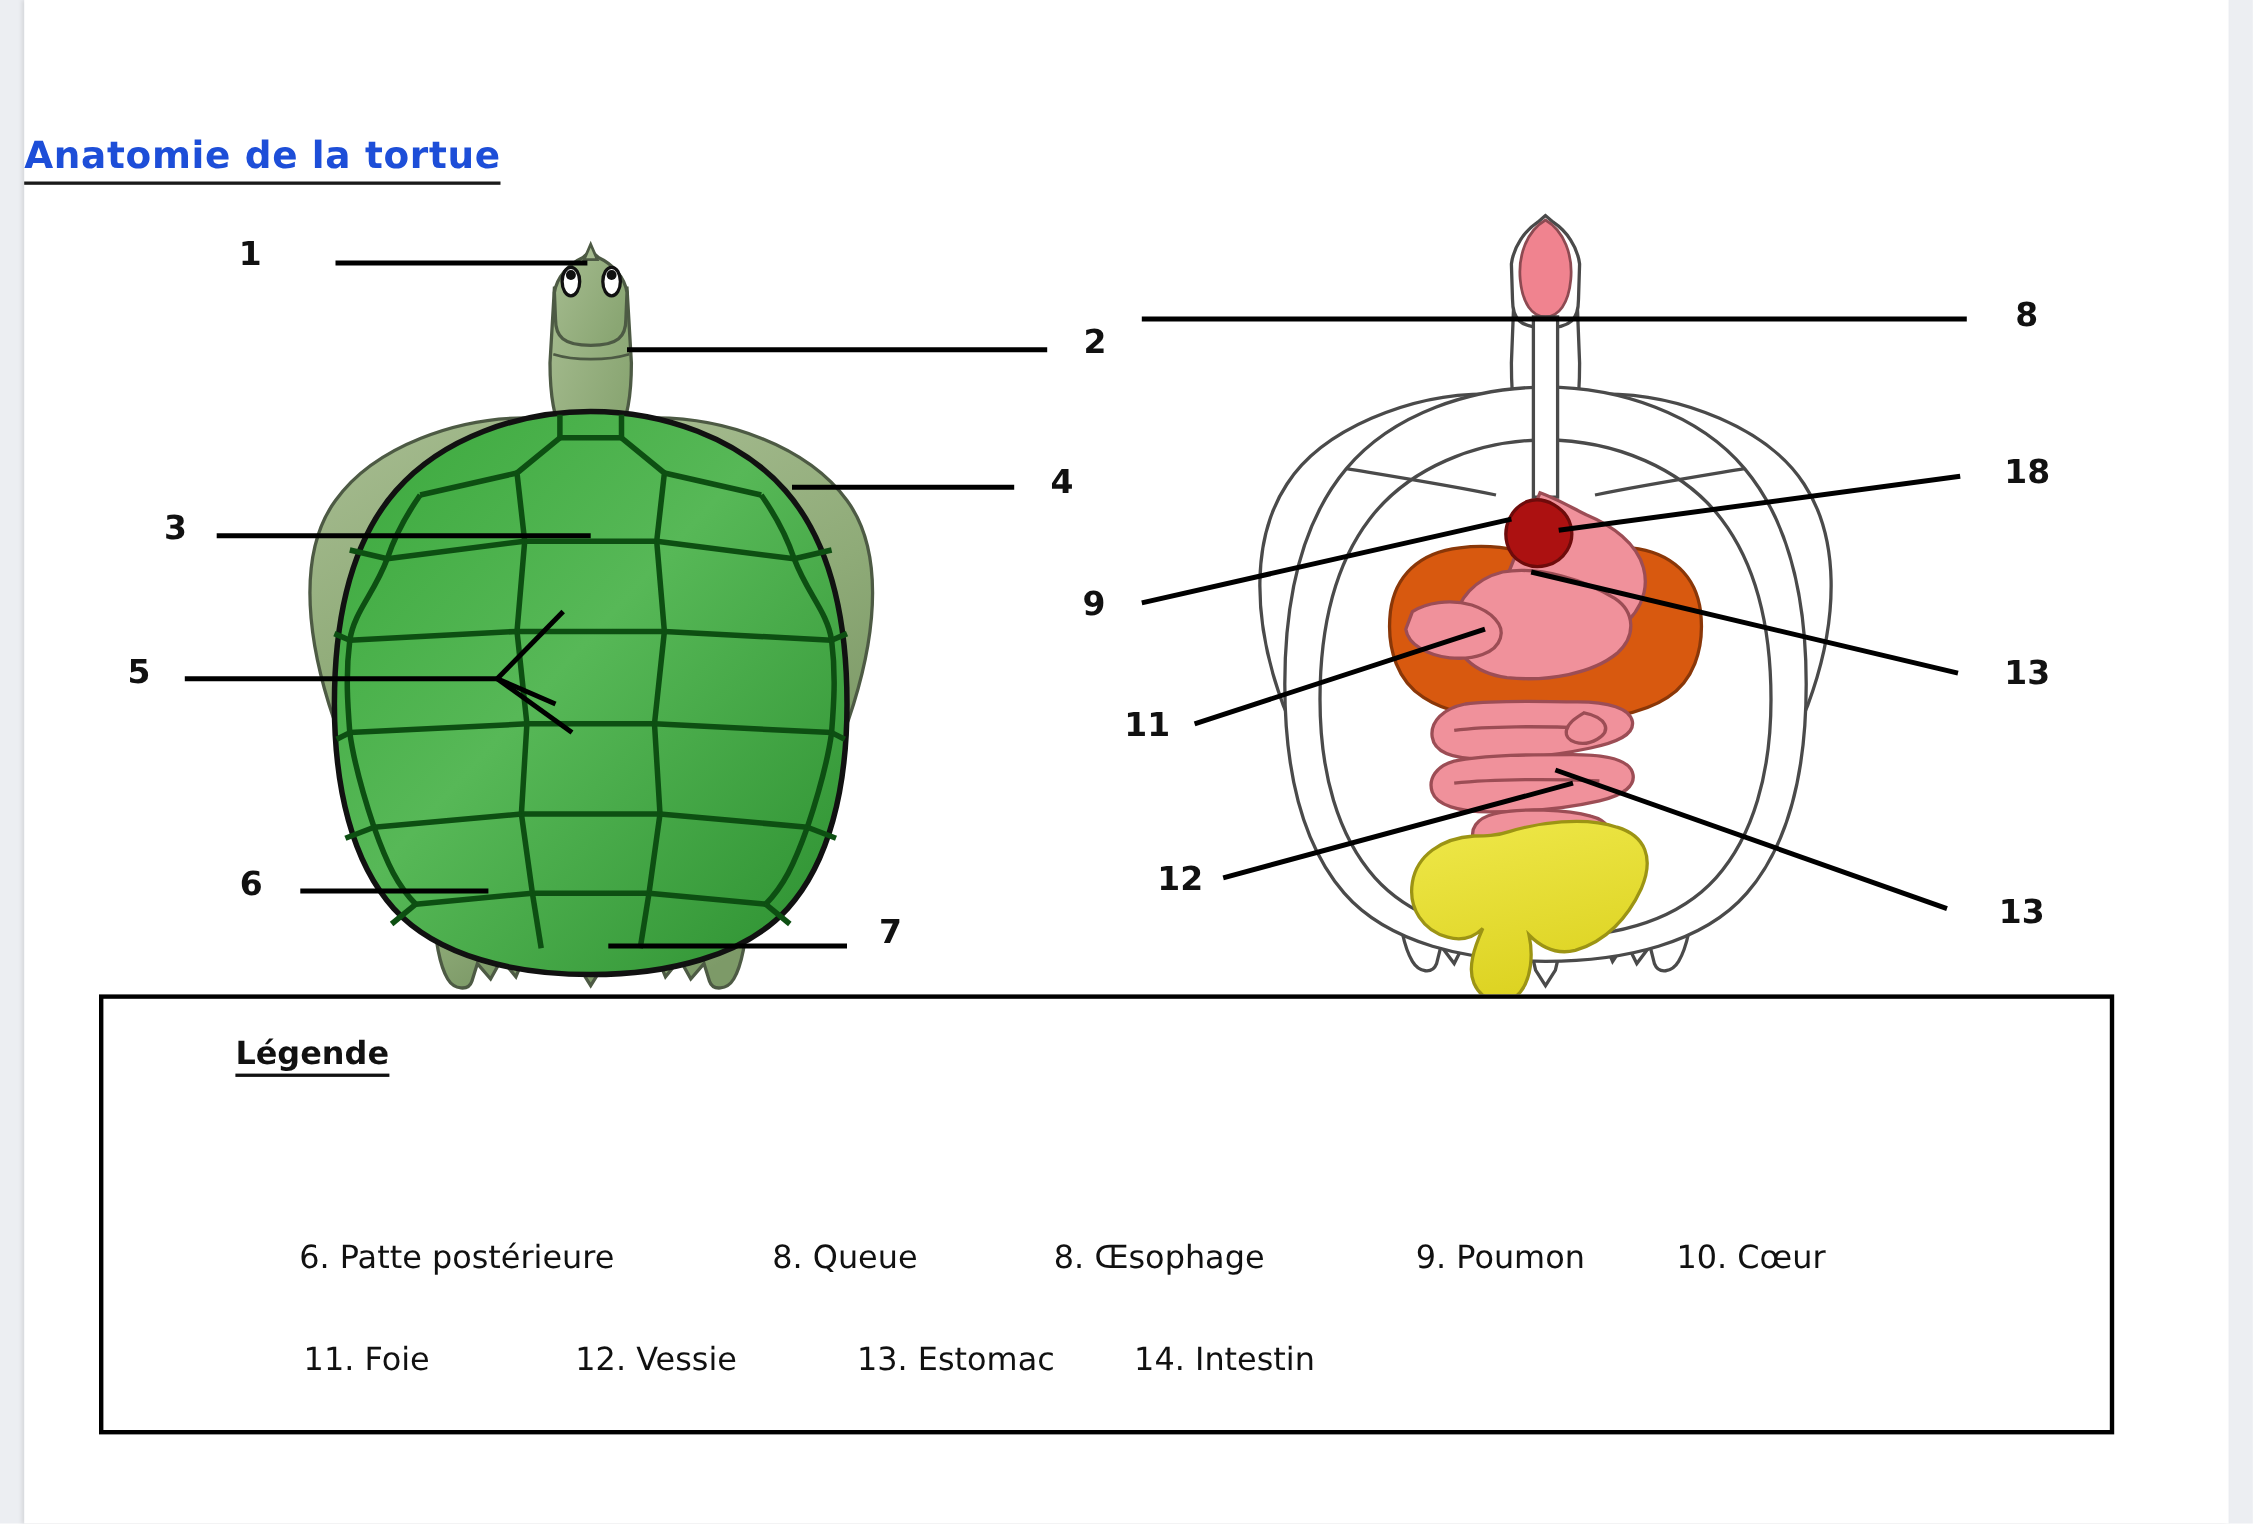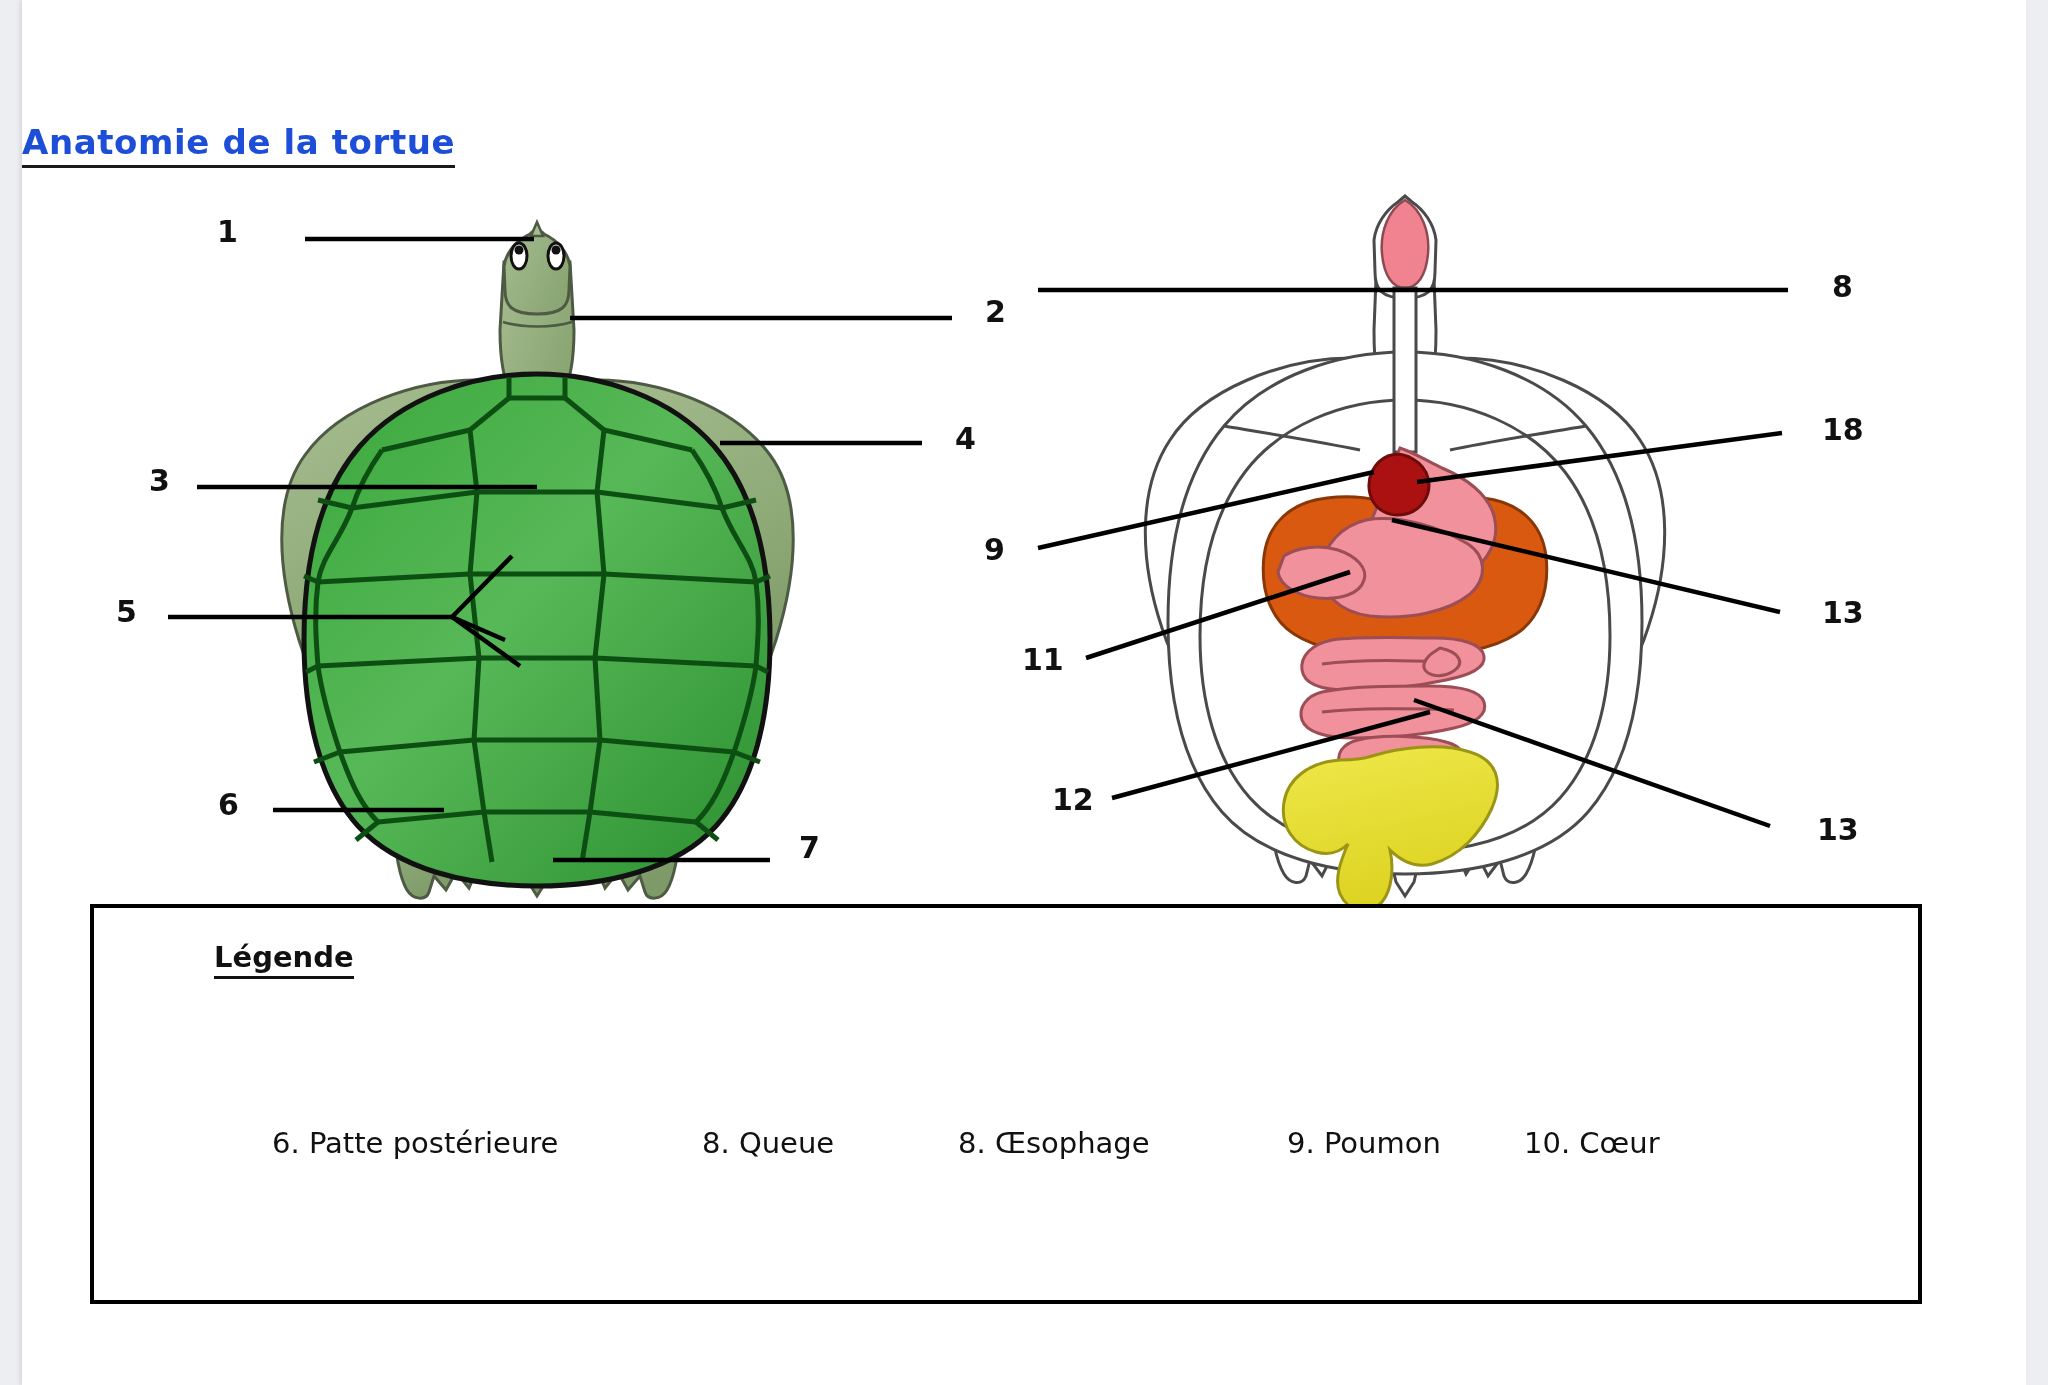--- a/index.html
+++ b/index.html
@@ -337,15 +337,21 @@
 
 
     <div class="lg-row" style="top:218px">
       <div class="lg-item" style="left:178px">6. Patte postérieure</div>
       <div class="lg-item" style="left:608px">8. Queue</div>
       <div class="lg-item" style="left:864px">8. Œsophage</div>
       <div class="lg-item" style="left:1193px">9. Poumon</div>
       <div class="lg-item" style="left:1430px">10. Cœur</div>
     </div>
 
+    <div class="lg-row" style="top:310px">
+      <div class="lg-item" style="left:182px">11. Foie</div>
+      <div class="lg-item" style="left:429px">12. Vessie</div>
+      <div class="lg-item" style="left:685px">13. Estomac</div>
+      <div class="lg-item" style="left:937px">14. Intestin</div>
+    </div>
   </div>
 
 </div>
 
 </body></html>

